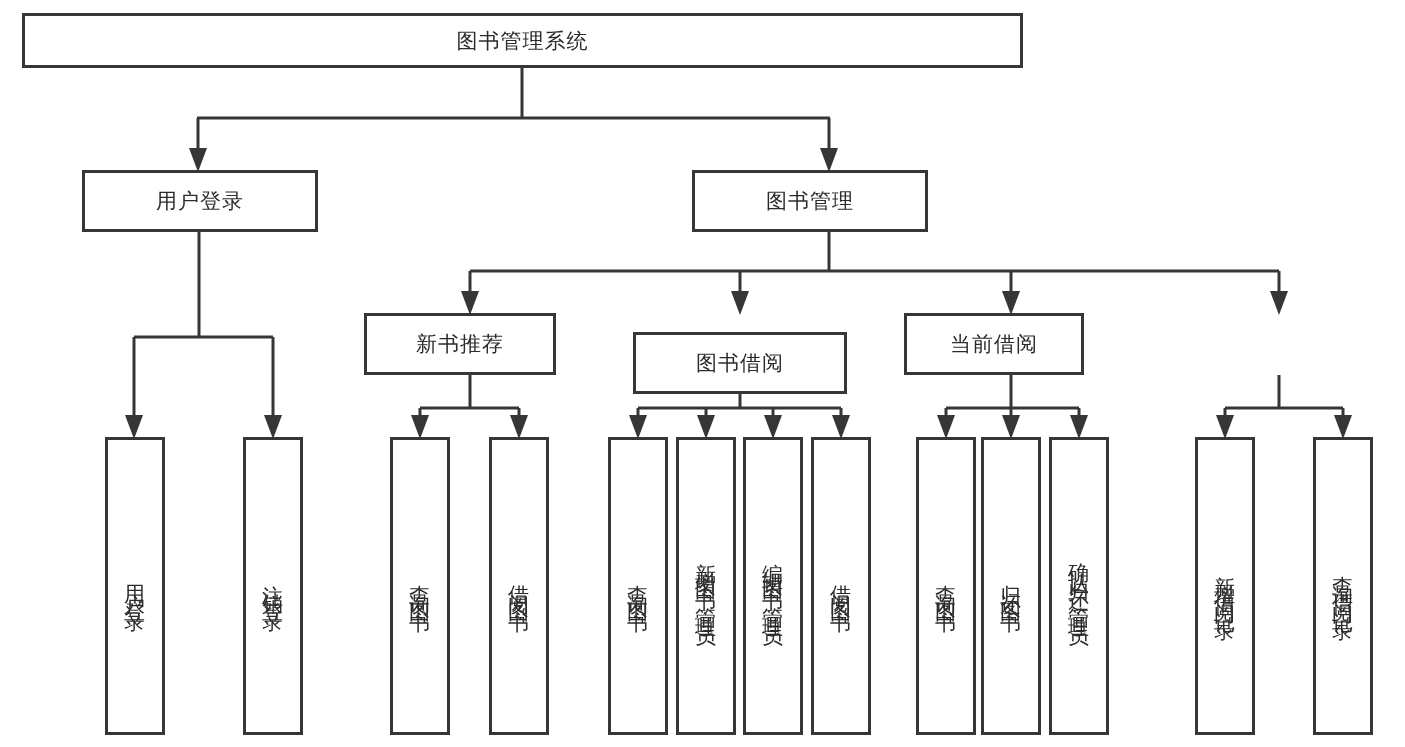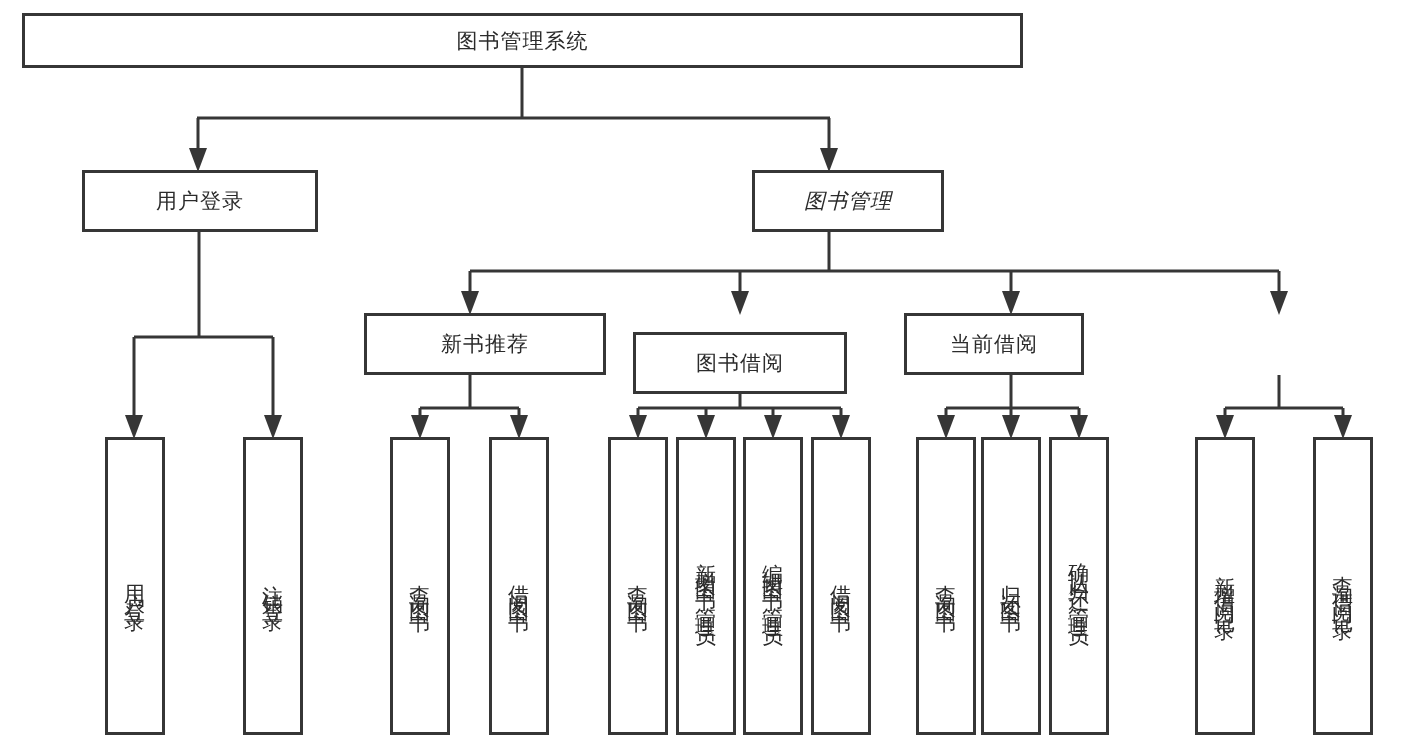--- a/index.html
+++ b/index.html
@@ -33,22 +33,22 @@
   .v-node span{
     writing-mode:vertical-rl;
     text-orientation:mixed;
     letter-spacing:9px;
     line-height:1;
     white-space:nowrap;
   }
   
   .n-root     {left:22px;  top:13px;  width:1001px; height:55px;}
   .n-login    {left:82px;  top:170px; width:236px;  height:62px;}
-  .n-mgmt     {left:752px; top:170px; width:192px;  height:62px;font-style:italic;}
-  .n-rec      {left:364px; top:313px; width:242px;  height:62px;}
+  .n-mgmt     {left:692px; top:170px; width:236px;  height:62px;}
+  .n-rec      {left:364px; top:313px; width:192px;  height:62px;}
   .n-borrow   {left:633px; top:332px; width:214px;  height:62px;}
   .n-current  {left:904px; top:313px; width:180px;  height:62px;}
   .n-records  {left:1172px;top:313px; width:214px;  height:62px;}
   .v-node     {top:437px; width:60px; height:298px;}
   .vx-1 {left:105px;}  .vx-2 {left:243px;}  .vx-3 {left:390px;}
   .vx-4 {left:489px;}  .vx-5 {left:608px;}  .vx-6 {left:676px;}
   .vx-7 {left:743px;}  .vx-8 {left:811px;}  .vx-9 {left:916px;}
   .vx-10{left:981px;}  .vx-11{left:1049px;} .vx-12{left:1195px;}
   .vx-13{left:1313px;}
   .watermark{

